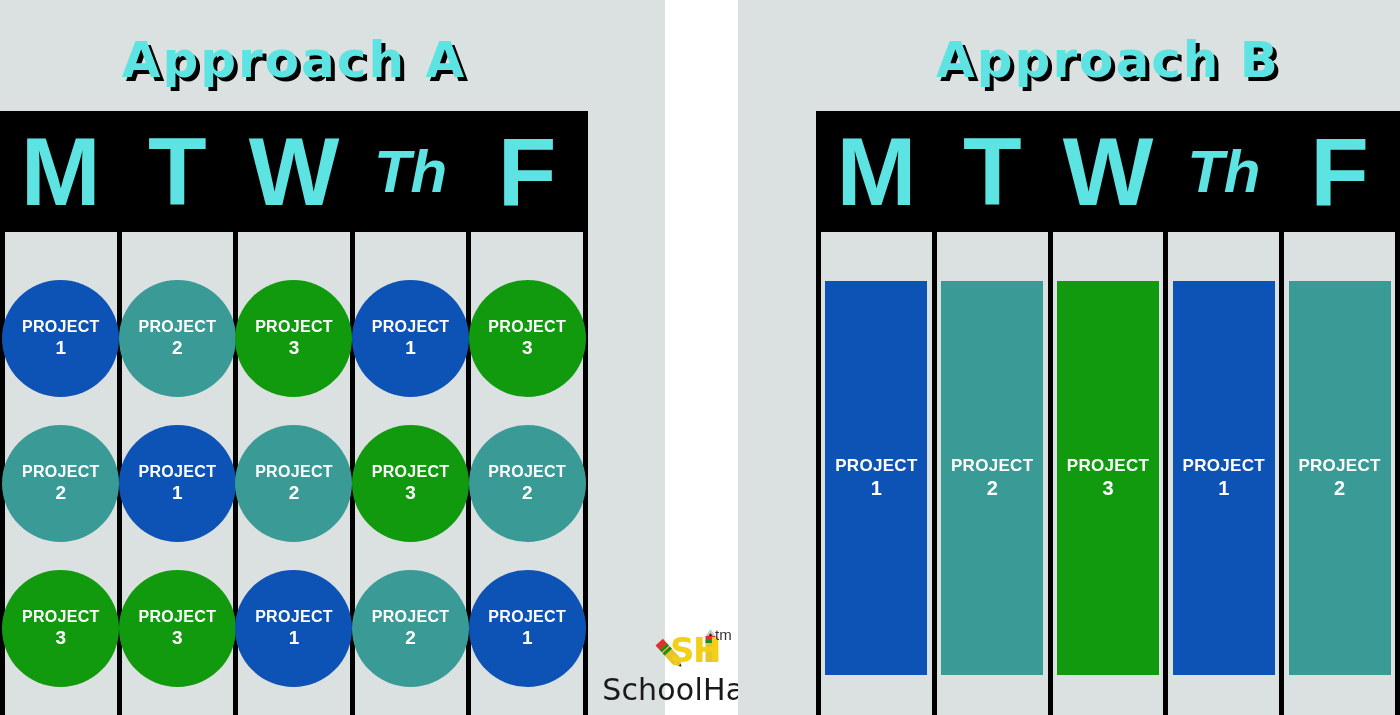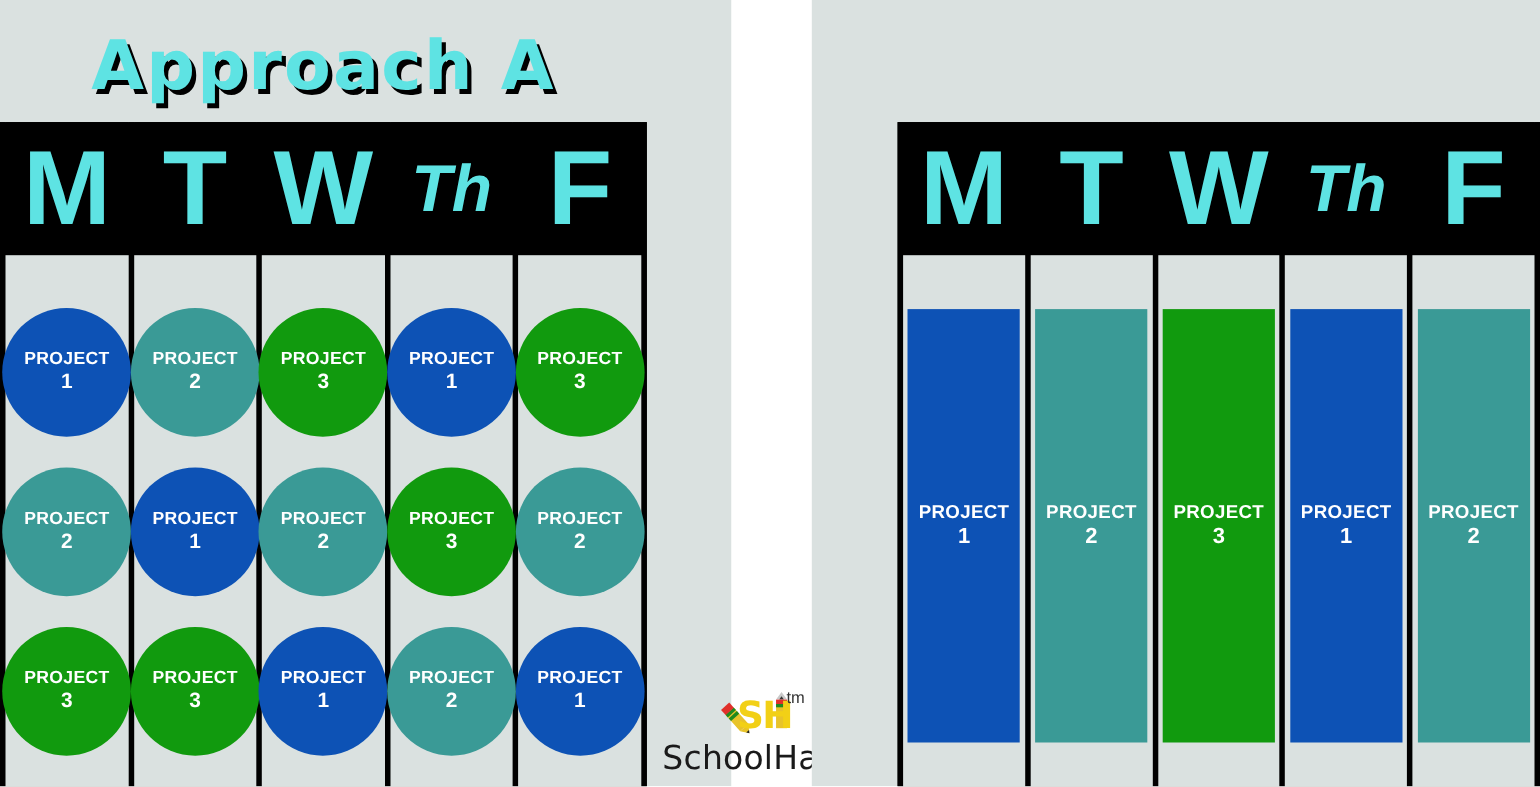--- a/index.html
+++ b/index.html
@@ -40,21 +40,21 @@
   }
 
   
   .title {
     position: absolute;
     top: 16px;
     height: 88px;
     line-height: 88px;
     font-family: "DejaVu Sans", sans-serif;
     font-weight: 700;
-    font-size: 62px;
+    font-size: 50px;
     letter-spacing: 2px;
     color: #5ee3e3;
     text-shadow: 4px 4px 0 #000000;
     white-space: nowrap;
     text-align: center;
   }
   #title-a { left: 0;   width: 588px; }
   #title-b { left: 816px; width: 584px; }
 
   
@@ -325,20 +325,21 @@
 
         <text x="41" y="38" font-family="DejaVu Sans, sans-serif" font-size="34" font-weight="700" fill="#f2d016">H</text>
       </svg>
       <span id="logo-tm">tm</span>
     </span>
     <div id="logo-word">SchoolHabits</div>
   </div>
 
   <div class="panel" id="panel-b"></div>
 
+  <div class="title" id="title-b">Approach B</div>
 
   <div class="table" id="table-b">
 
     <div class="day-col">
       <div class="day-head">M</div>
       <div class="day-body">
         <div class="proj-bar" style="background:#0d52b5">
           <span class="pname">PROJECT</span>
           <span class="pnum">1</span>
         </div>

